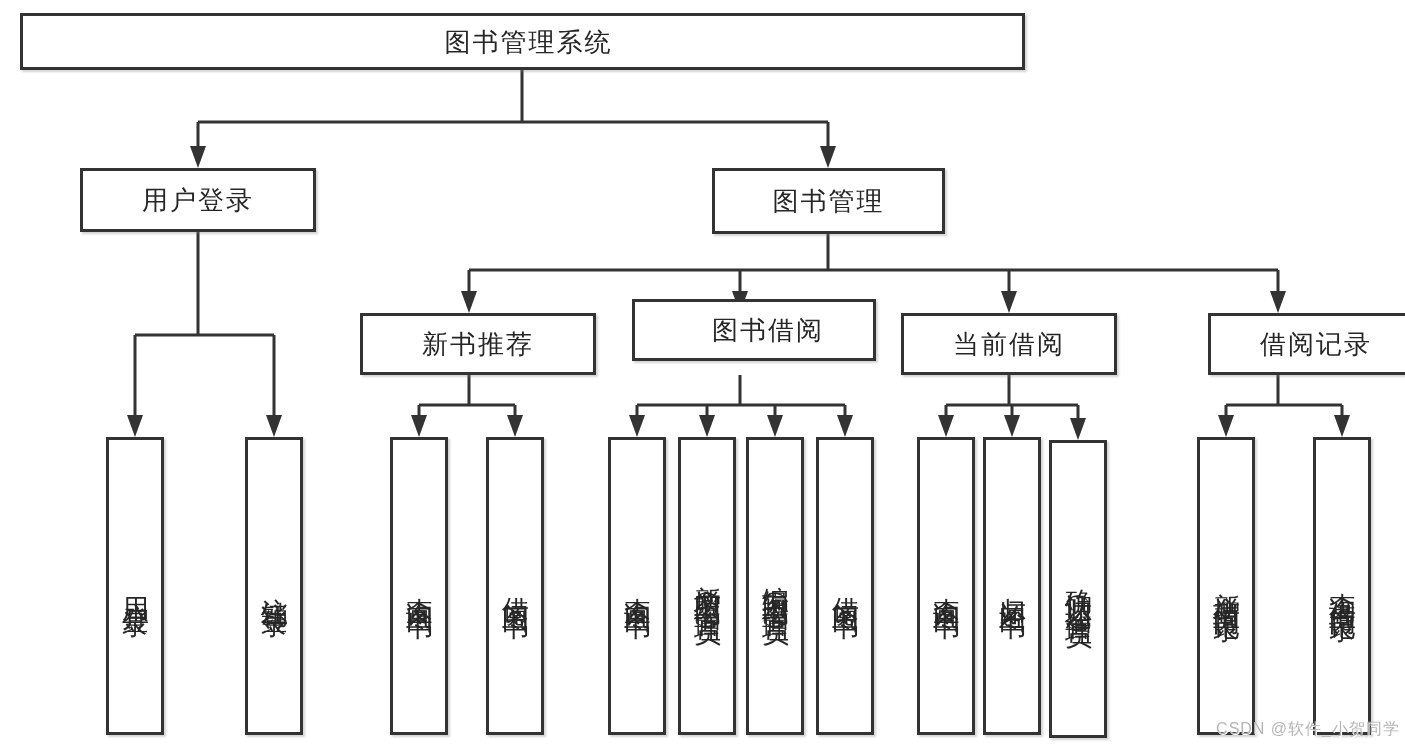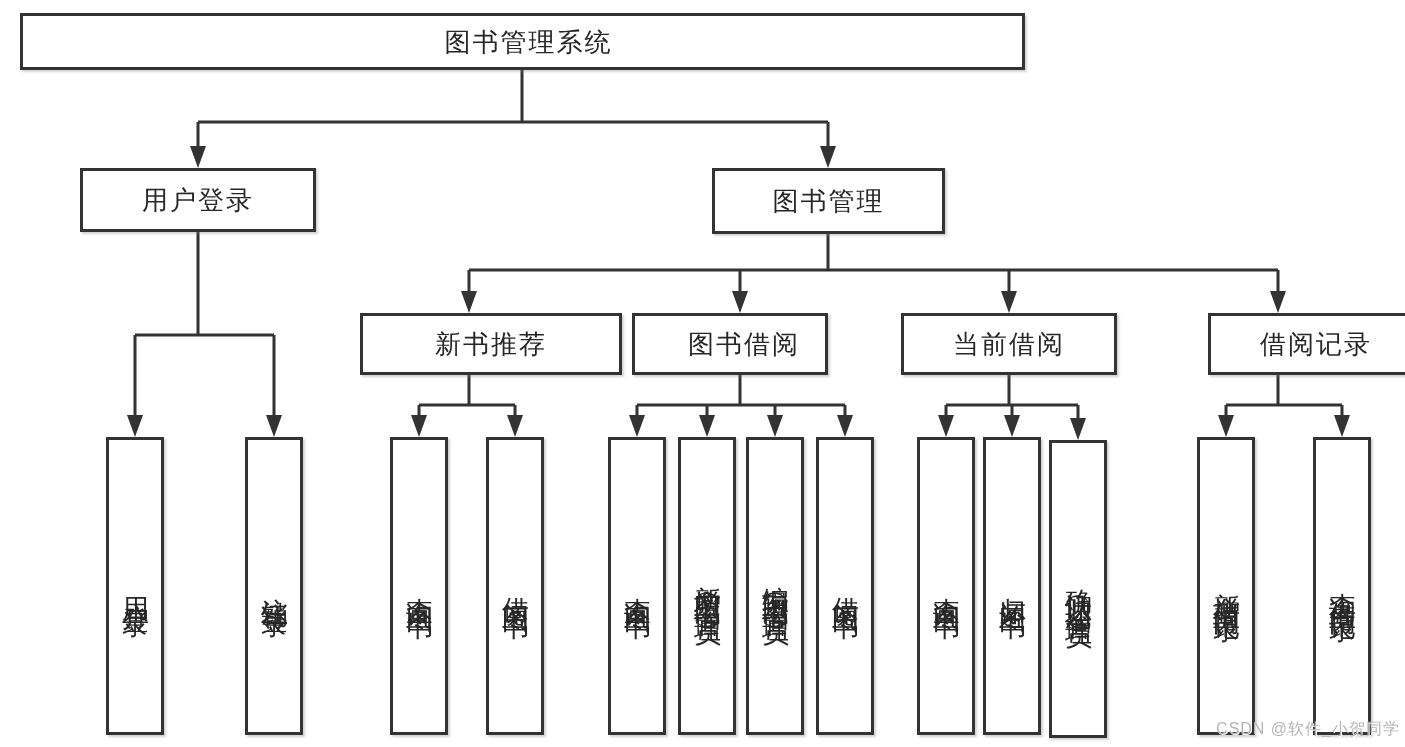--- a/index.html
+++ b/index.html
@@ -118,24 +118,24 @@
     <span class="lbl">图书管理系统</span>
   </div>
 
   <div class="node" style="left:80px; top:168px; width:236px; height:64px;">
     <span class="lbl">用户登录</span>
   </div>
   <div class="node" style="left:712px; top:168px; width:233px; height:66px;align-items:center;">
     <span class="lbl">图书管理</span>
   </div>
 
-  <div class="node" style="left:360px; top:313px; width:262px; height:62px;align-items:center;">
+  <div class="node" style="left:360px; top:313px; width:236px; height:62px;align-items:center;">
     <span class="lbl">新书推荐</span>
   </div>
-  <div class="node" style="left:632px; top:313px; width:196px; height:62px;padding-left:28px;">
+  <div class="node" style="left:632px; top:299px; width:244px; height:62px;padding-left:28px;">
     <span class="lbl">图书借阅</span>
   </div>
   <div class="node" style="left:901px; top:313px; width:216px; height:62px;">
     <span class="lbl">当前借阅</span>
   </div>
   <div class="node" style="left:1170px; top:313px; width:216px; height:62px;margin-left:38px;">
     <span class="lbl">借阅记录</span>
   </div>
 
   <div class="node leaf" style="left:106px; top:437px; width:58px; height:298px;">

